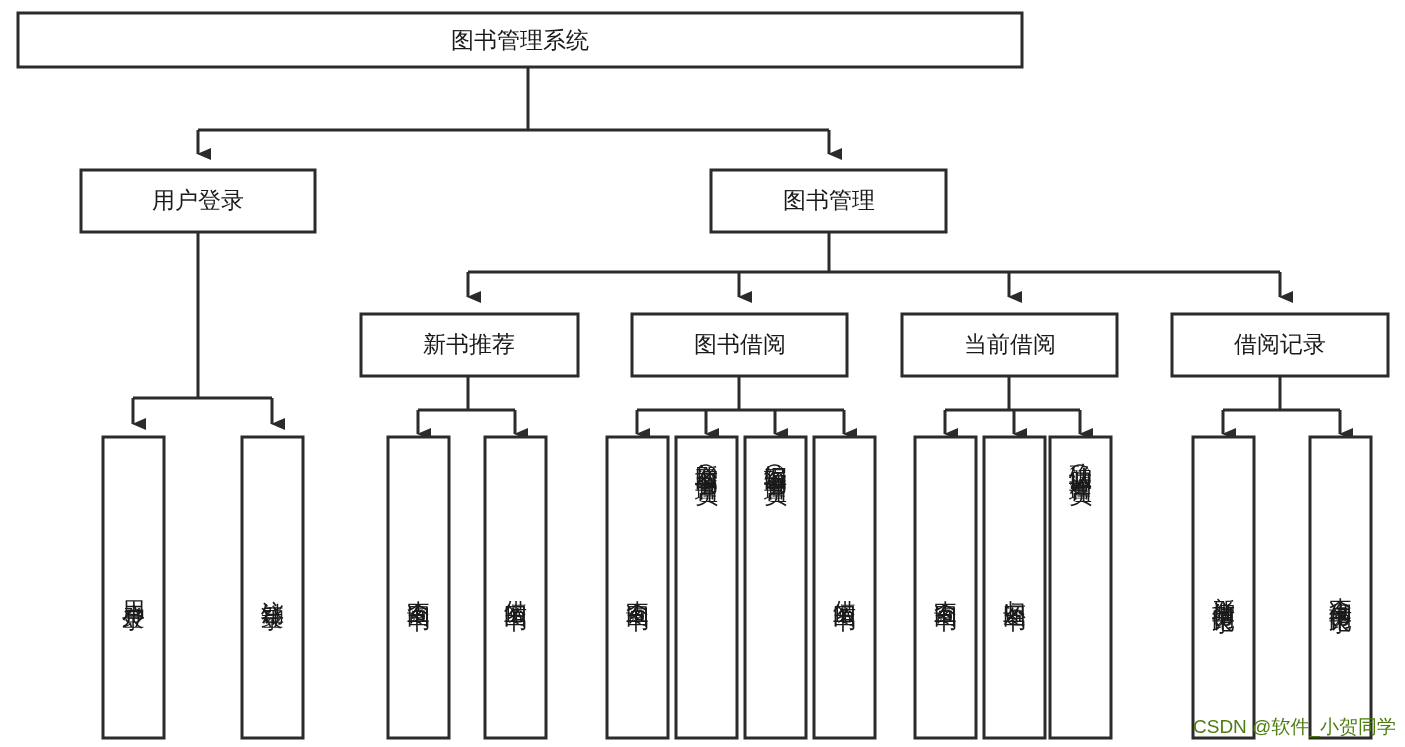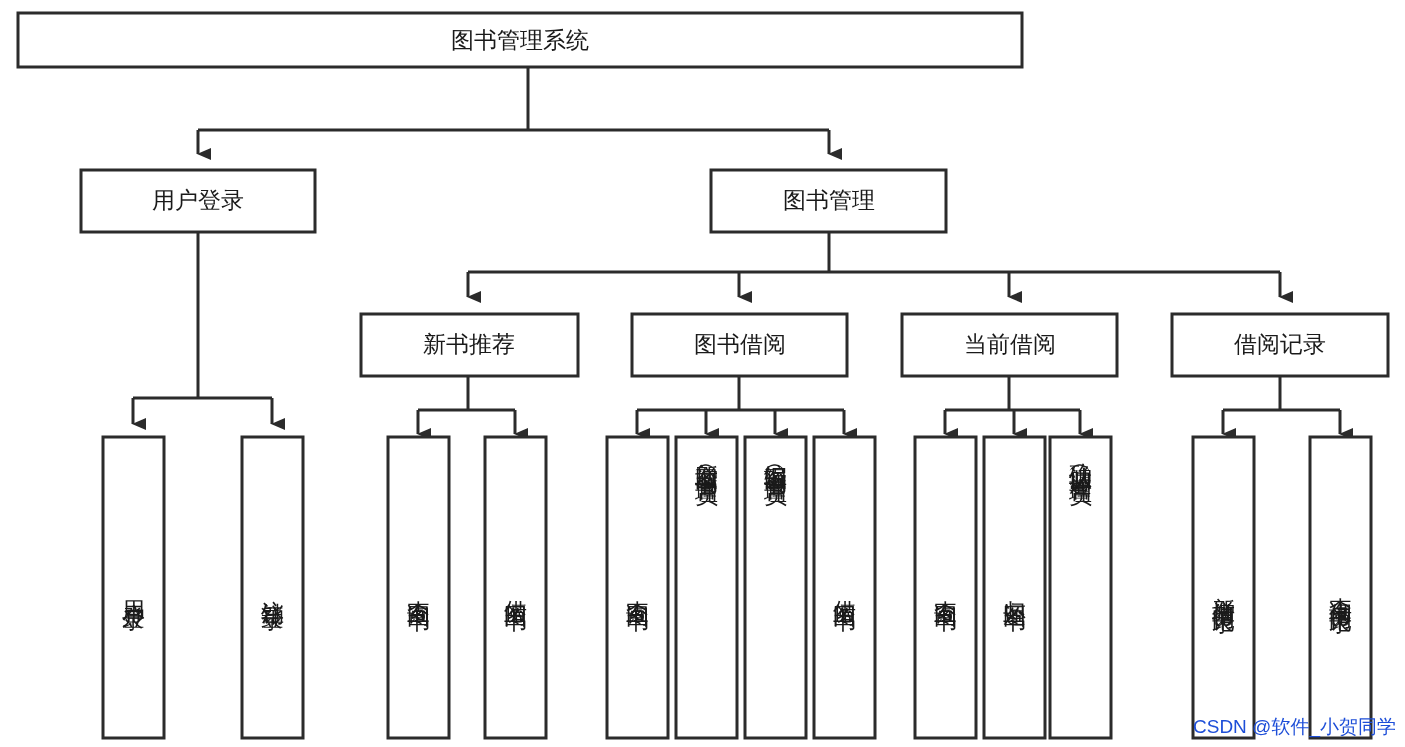--- a/index.html
+++ b/index.html
@@ -57,21 +57,21 @@
     font-size: 23px;
     line-height: 1.0;
     letter-spacing: 3px;
     color: #1a1a1a;
     white-space: nowrap;
   }
   .watermark {
     position: absolute;
     font-family: "Liberation Sans", "DejaVu Sans", sans-serif;
     font-size: 19px;
-    color: #1d4ed8;
+    color: #4d7c0f;
     white-space: nowrap;
   }
 </style>
 </head>
 <body>
 
 <div id="diagram-root">
 
   <svg class="diagram" viewBox="0 0 1405 747" xmlns="http://www.w3.org/2000/svg">
     <defs>

